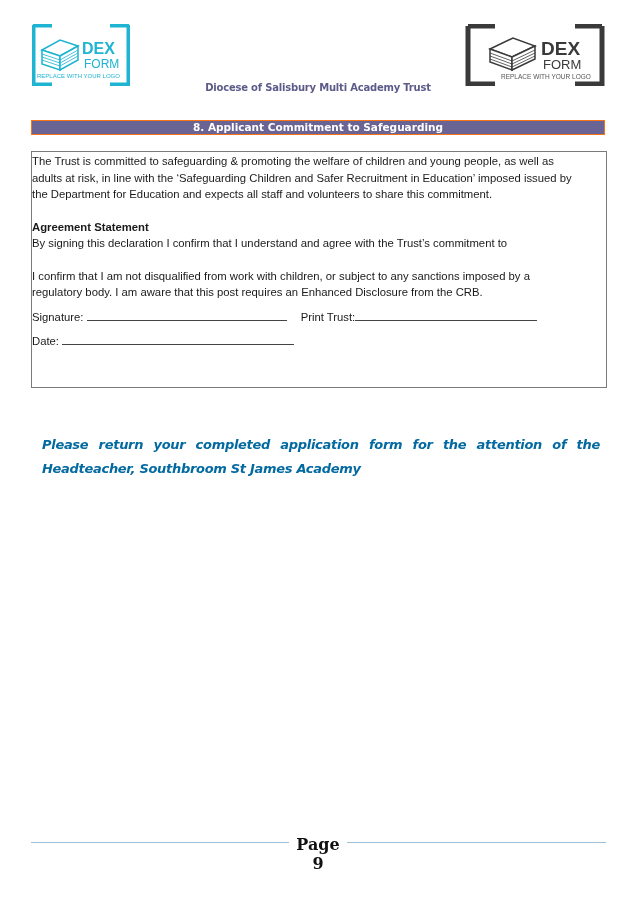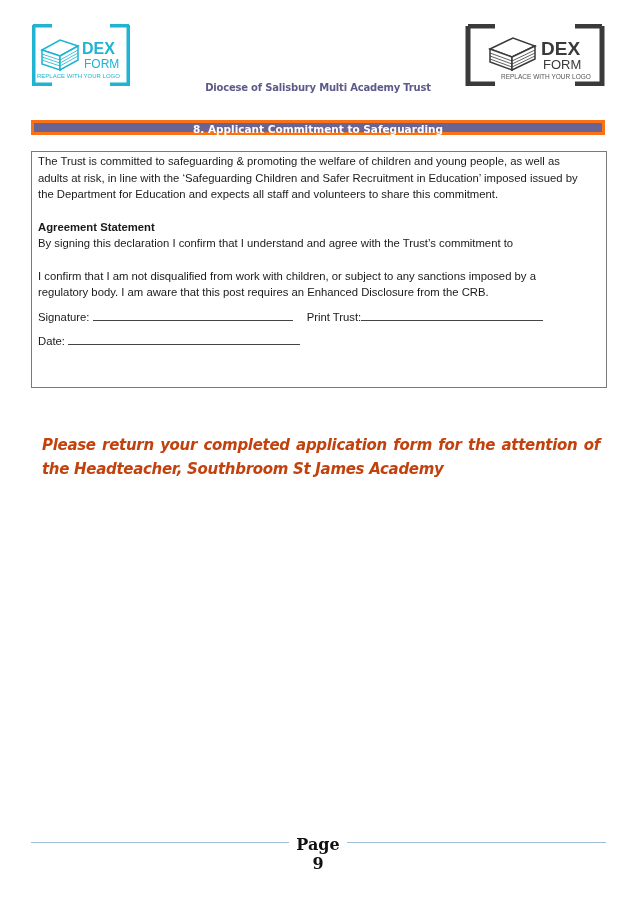--- a/index.html
+++ b/index.html
@@ -7,36 +7,36 @@
 
   .logo { position: absolute; top: 24px; }
   .logo-left { left: 32px; width: 98px; height: 62px; }
   .logo-right { left: 465px; width: 140px; height: 62px; }
   .logo svg { display: block; width: 100%; height: 100%; }
 
   .org-title { position: absolute; top: 82px; left: 0; width: 636px; text-align: center;
     font-size: 10px; font-weight: bold; color: #5d5a8a; font-family: "DejaVu Sans", sans-serif; letter-spacing: -0.2px; }
 
   .section-bar { position: absolute; top: 120px; left: 31px; width: 574px; height: 15px;
-    background: #6a6494; border: 3px solid #f97316; box-sizing: border-box; color: #ffffff;
+    background: #6a6494; border: 1px solid #f97316; box-sizing: border-box; color: #ffffff;
     font-size: 10.5px; font-weight: bold; text-align: center; line-height: 13px; font-family: "DejaVu Sans", sans-serif; }
 
   .content-box { position: absolute; top: 151px; left: 31px; width: 576px; height: 237px;
-    border: 1px solid #7a7a7a; box-sizing: border-box; padding: 1px 6px 0 6px;
+    border: 1px solid #7a7a7a; box-sizing: border-box; padding: 1px 6px 0 0;
     font-size: 11.3px; line-height: 16.5px; color: #1a1a1a; }
   .content-box p { margin: 0; }
   .para-gap { height: 16px; }
   .heading { font-weight: bold; }
 
   .sign-row { display: flex; align-items: baseline; }
   .sign-label { white-space: pre; }
   .sign-line { display: inline-block; border-bottom: 1px solid #444; height: 11px; }
 
   .return-note { position: absolute; top: 433px; left: 42px; width: 558px;
-    font-size: 15px; font-weight: bold; font-style: italic; color: #c2410c;
+    font-size: 13px; font-weight: bold; font-style: italic; color: #0369a1;
     line-height: 24px; text-align: justify; font-family: "DejaVu Sans", sans-serif; letter-spacing: -0.3px; }
 
   .footer { position: absolute; top: 834px; left: 31px; width: 575px; height: 16px; }
   .footer-line { position: absolute; top: 8px; height: 1px; background: #9dbfd8; }
   .footer-line.left { left: 0; width: 258px; }
   .footer-line.right { left: 316px; width: 259px; }
   .page-num { position: absolute; left: 258px; width: 58px; top: 1px; text-align: center;
     font-family: "DejaVu Serif", serif; font-weight: bold; font-size: 16px; color: #111; }
 </style>
 </head>

